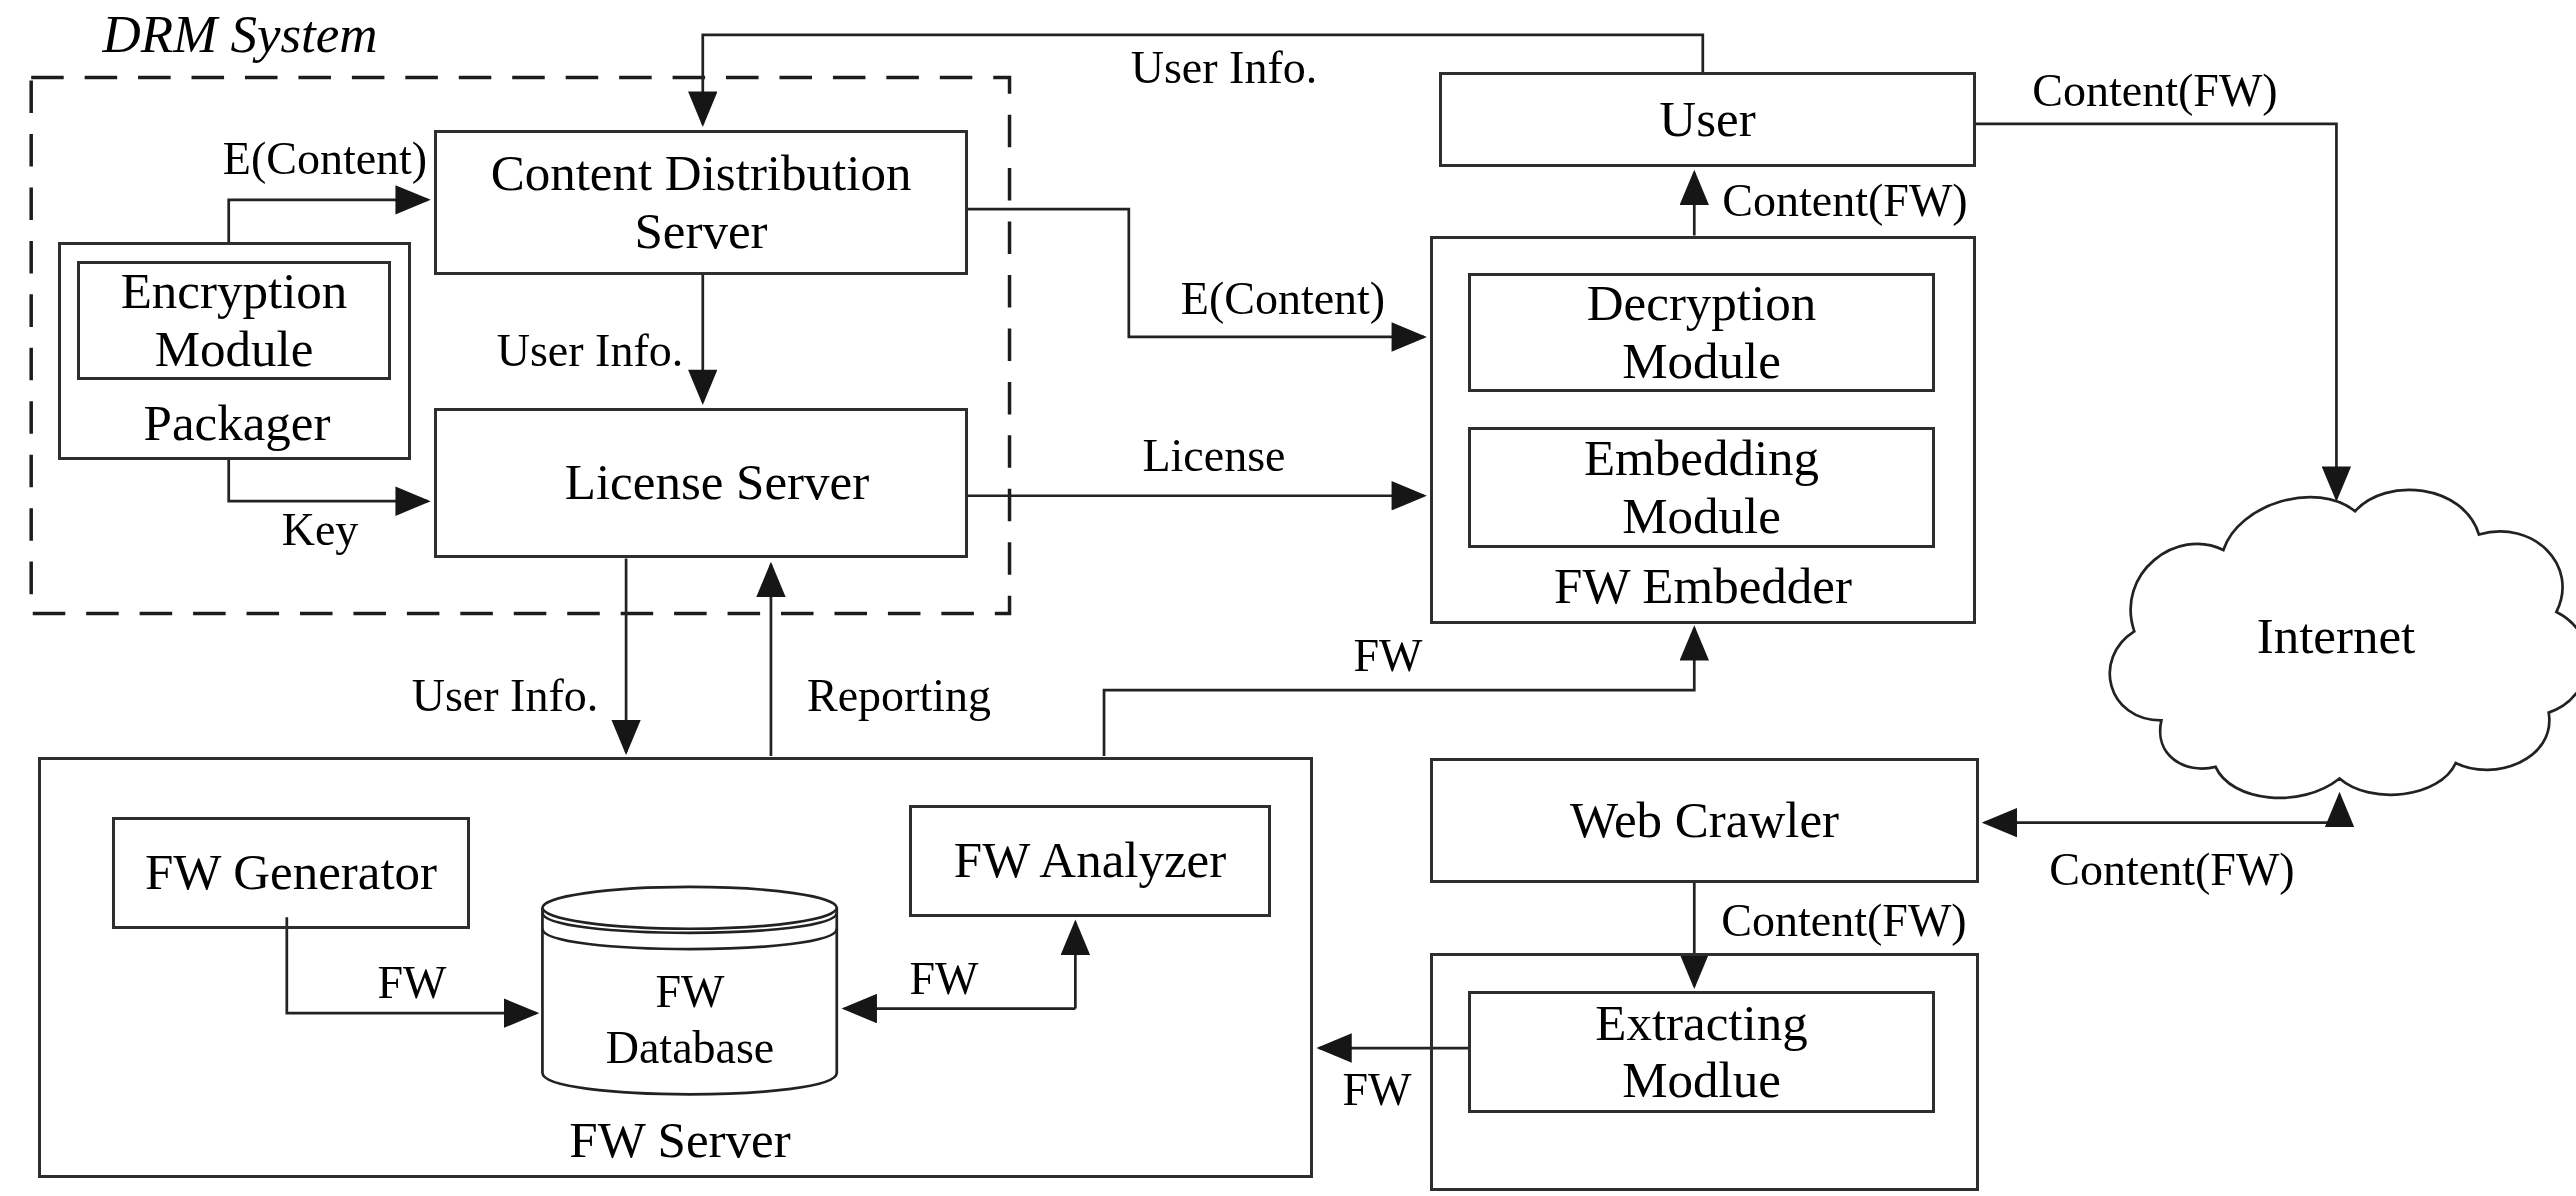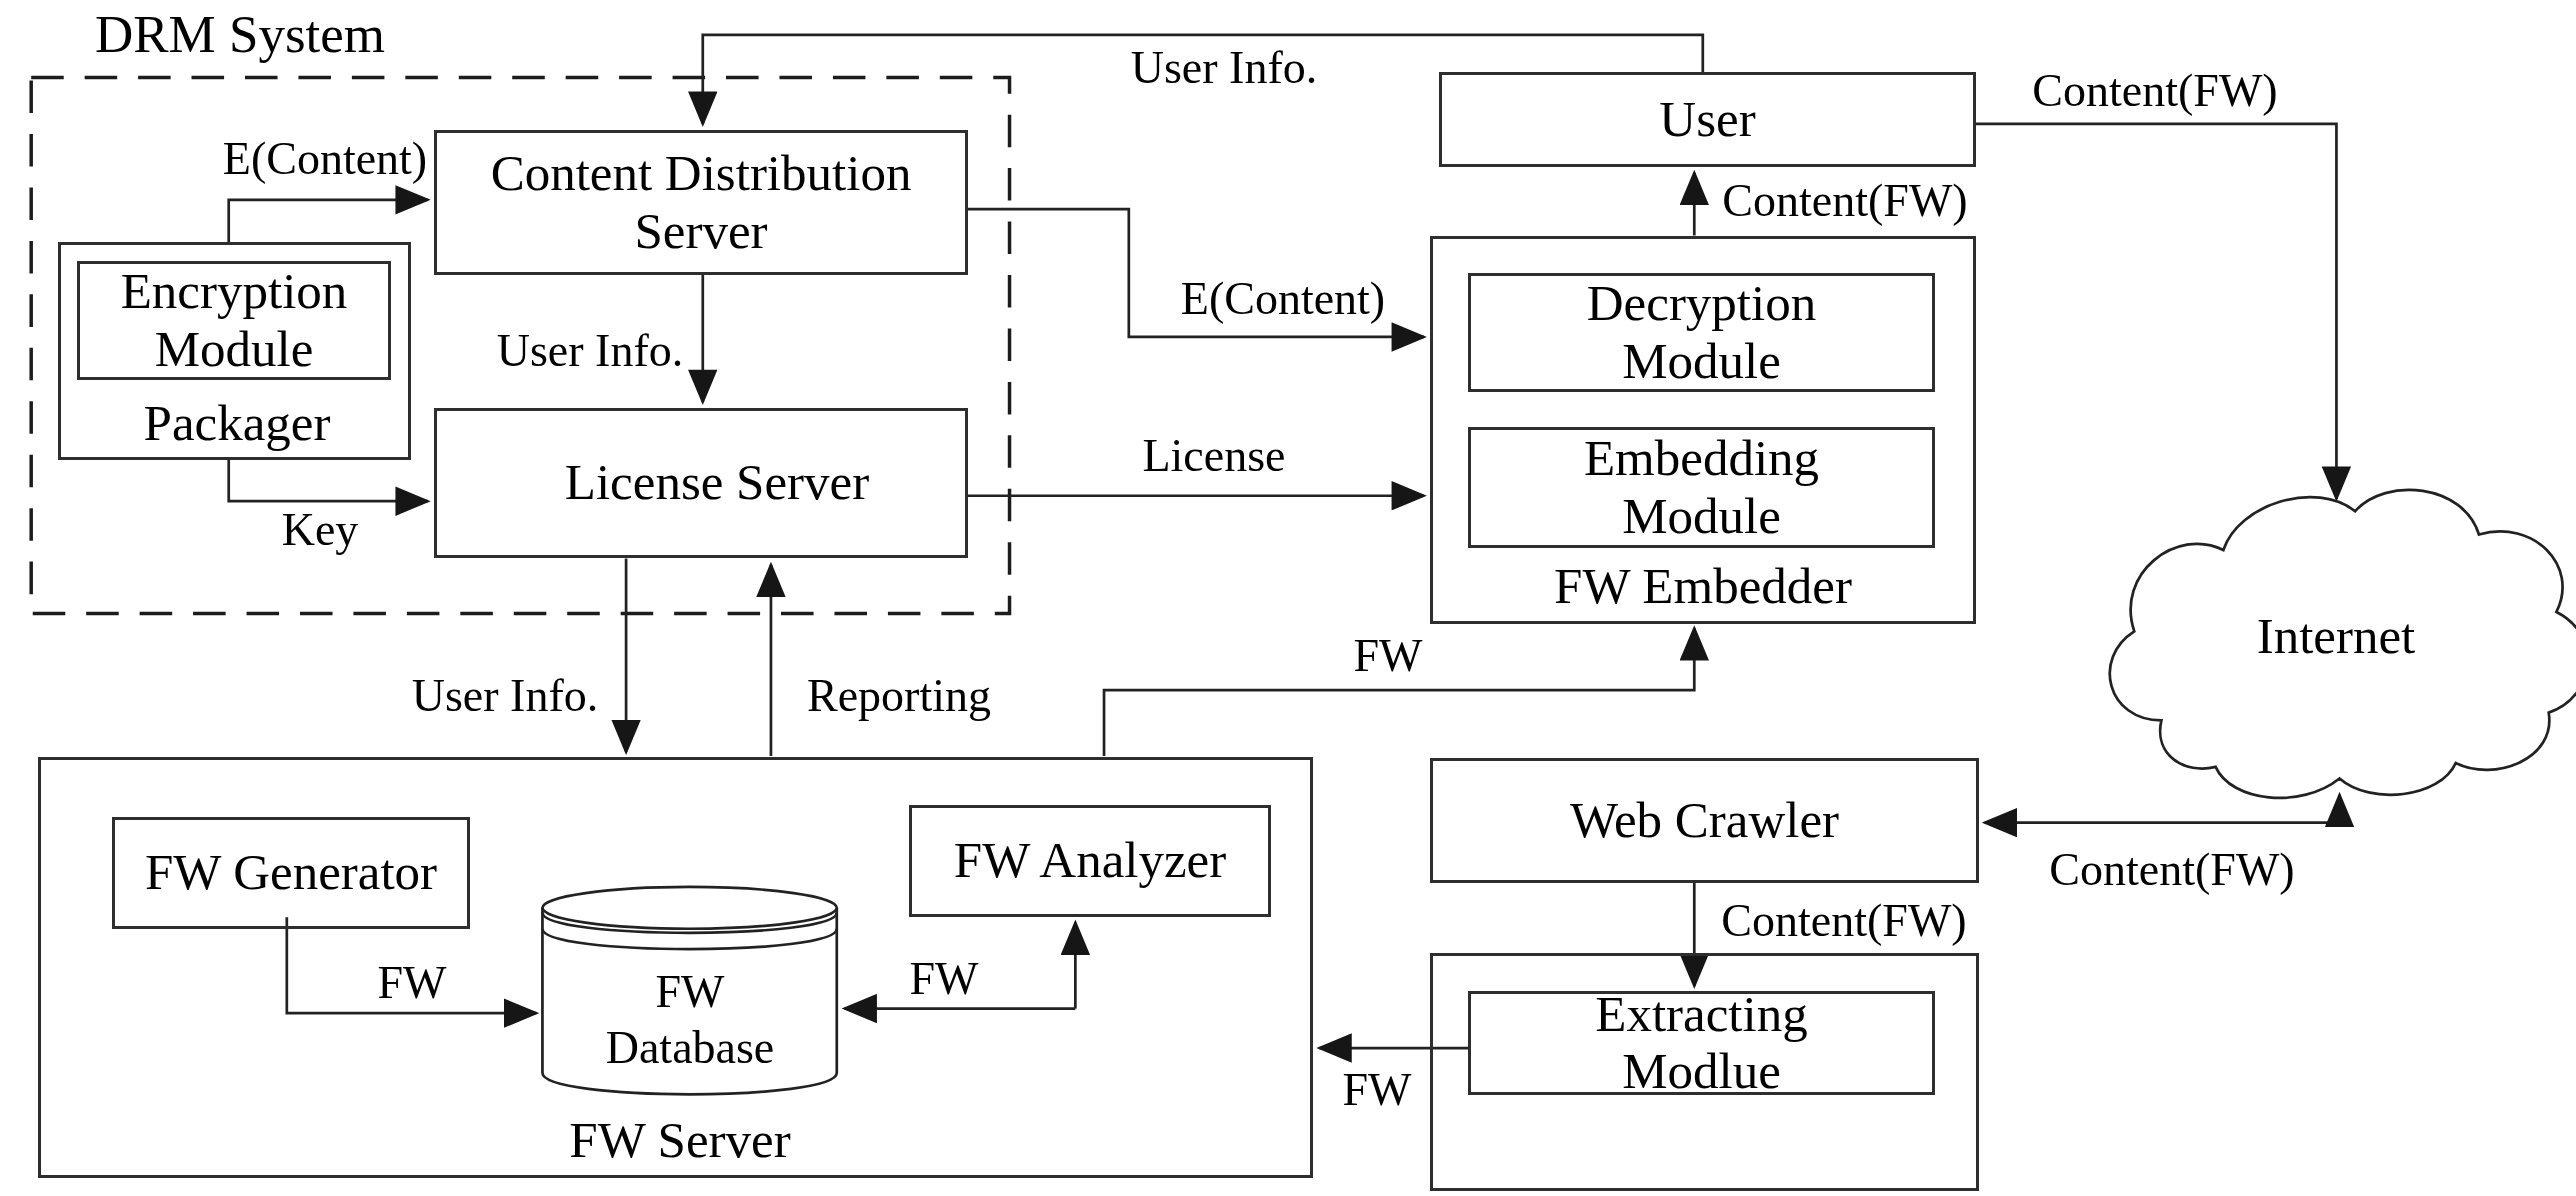--- a/index.html
+++ b/index.html
@@ -93,21 +93,21 @@
              C2820,1000 2780,975 2790,930 Z"></path>
 
     <g stroke="#222222" stroke-width="3.5">
       <path fill="#ffffff" d="M700,1172 L700,1385 C700,1422 1080,1422 1080,1385 L1080,1172"></path>
       <ellipse cx="890" cy="1172" rx="190" ry="27" fill="#ffffff"></ellipse>
       <path fill="none" d="M700,1178 C700,1213 1080,1213 1080,1178"></path>
       <path fill="none" d="M700,1199 C700,1234 1080,1234 1080,1199"></path>
     </g>
   </svg>
 
-  <div class="lbl title" style="left:240px;top:34px;">DRM System</div>
+  <div class="lbl title" style="left:240px;top:34px;font-style:italic;">DRM System</div>
 
   <div class="box" style="left:58px;top:242px;width:353px;height:218px;"></div>
   <div class="box" style="left:77px;top:261px;width:314px;height:119px;">Encryption
 Module</div>
   <div class="lbl" style="left:237px;top:423px;">Packager</div>
 
   <div class="box" style="left:434px;top:130px;width:534px;height:145px;">Content Distribution
 Server</div>
 
   <div class="box" style="left:434px;top:408px;width:534px;height:150px;padding-left:32px;">License Server</div>
@@ -119,21 +119,21 @@
 Module</div>
   <div class="box" style="left:1468px;top:427px;width:467px;height:121px;">Embedding
 Module</div>
   <div class="lbl" style="left:1703px;top:586px;">FW Embedder</div>
 
   <div class="lbl" style="left:2336px;top:636px;">Internet</div>
 
   <div class="box" style="left:1430px;top:758px;width:549px;height:125px;">Web Crawler</div>
 
   <div class="box" style="left:1430px;top:953px;width:549px;height:238px;"></div>
-  <div class="box" style="left:1468px;top:991px;width:467px;height:104px;">Extracting
+  <div class="box" style="left:1468px;top:991px;width:467px;height:122px;">Extracting
 Modlue</div>
 
   <div class="box" style="left:38px;top:757px;width:1275px;height:421px;"></div>
   <div class="box" style="left:112px;top:805px;width:358px;height:112px;margin-top:12px;">FW Generator</div>
   <div class="box" style="left:909px;top:805px;width:362px;height:112px;font-family:Liberation Serif, serif;">FW Analyzer</div>
   <div class="lbl" style="left:690px;top:1020px;font-size:46px;">FW
 Database</div>
   <div class="lbl" style="left:680px;top:1140px;">FW Server</div>
 
   <div class="elbl" style="left:325px;top:158px;">E(Content)</div>

